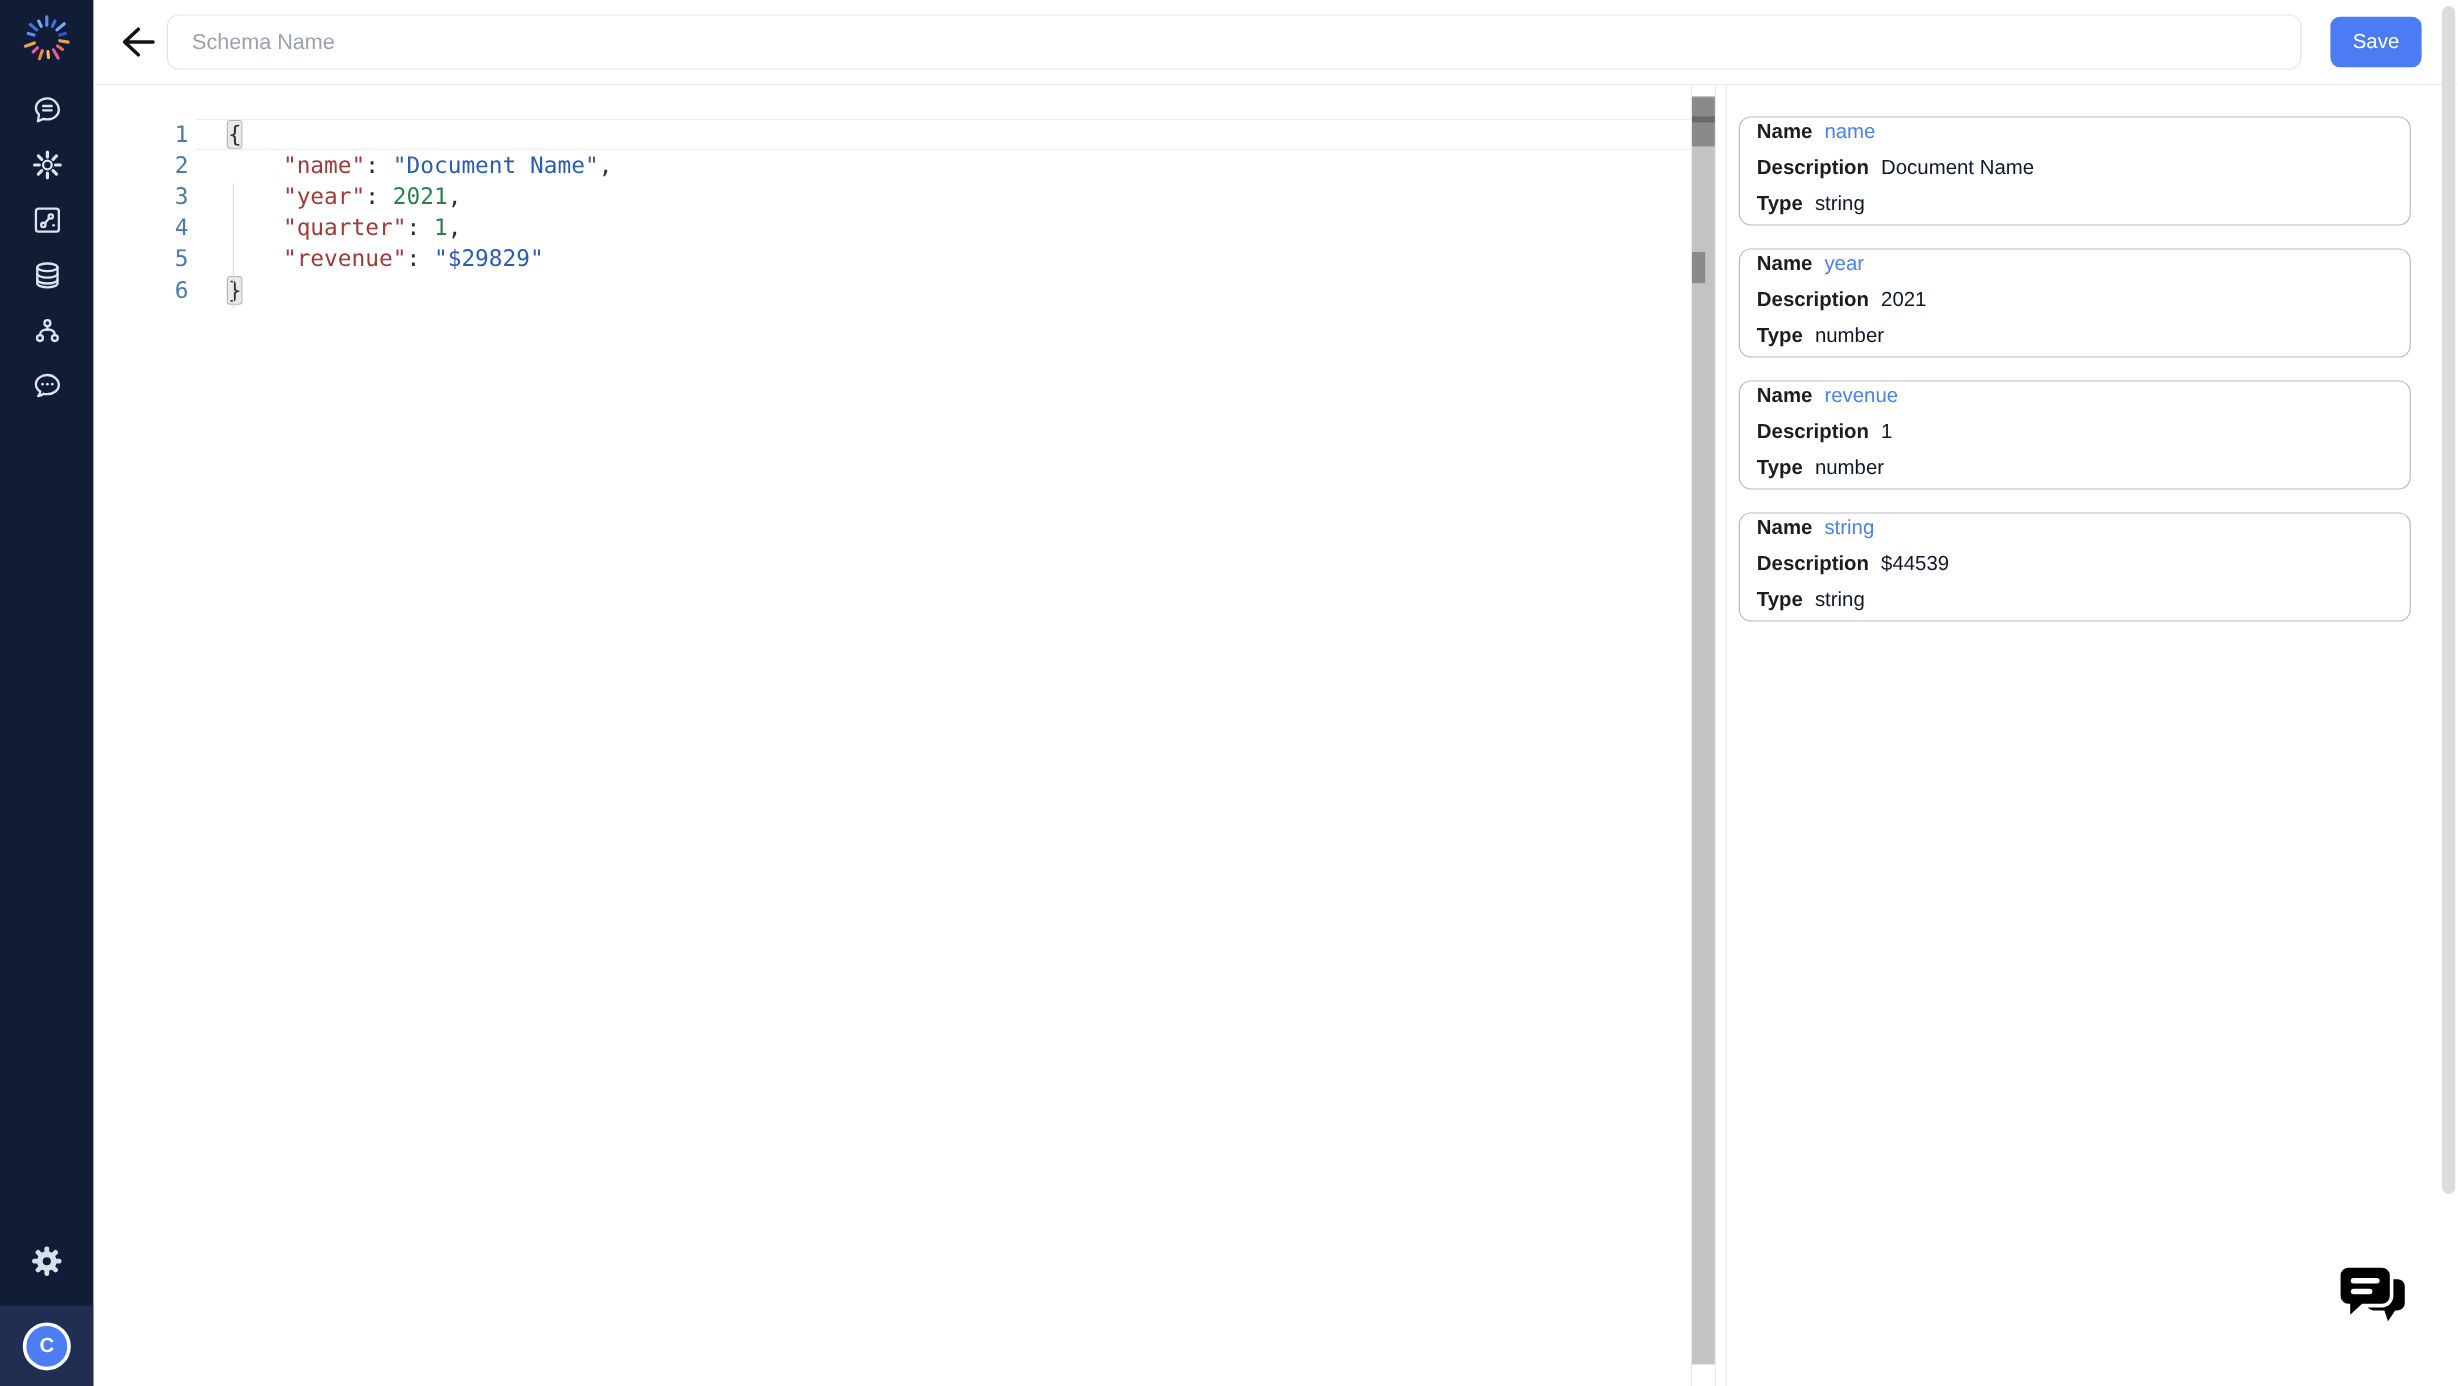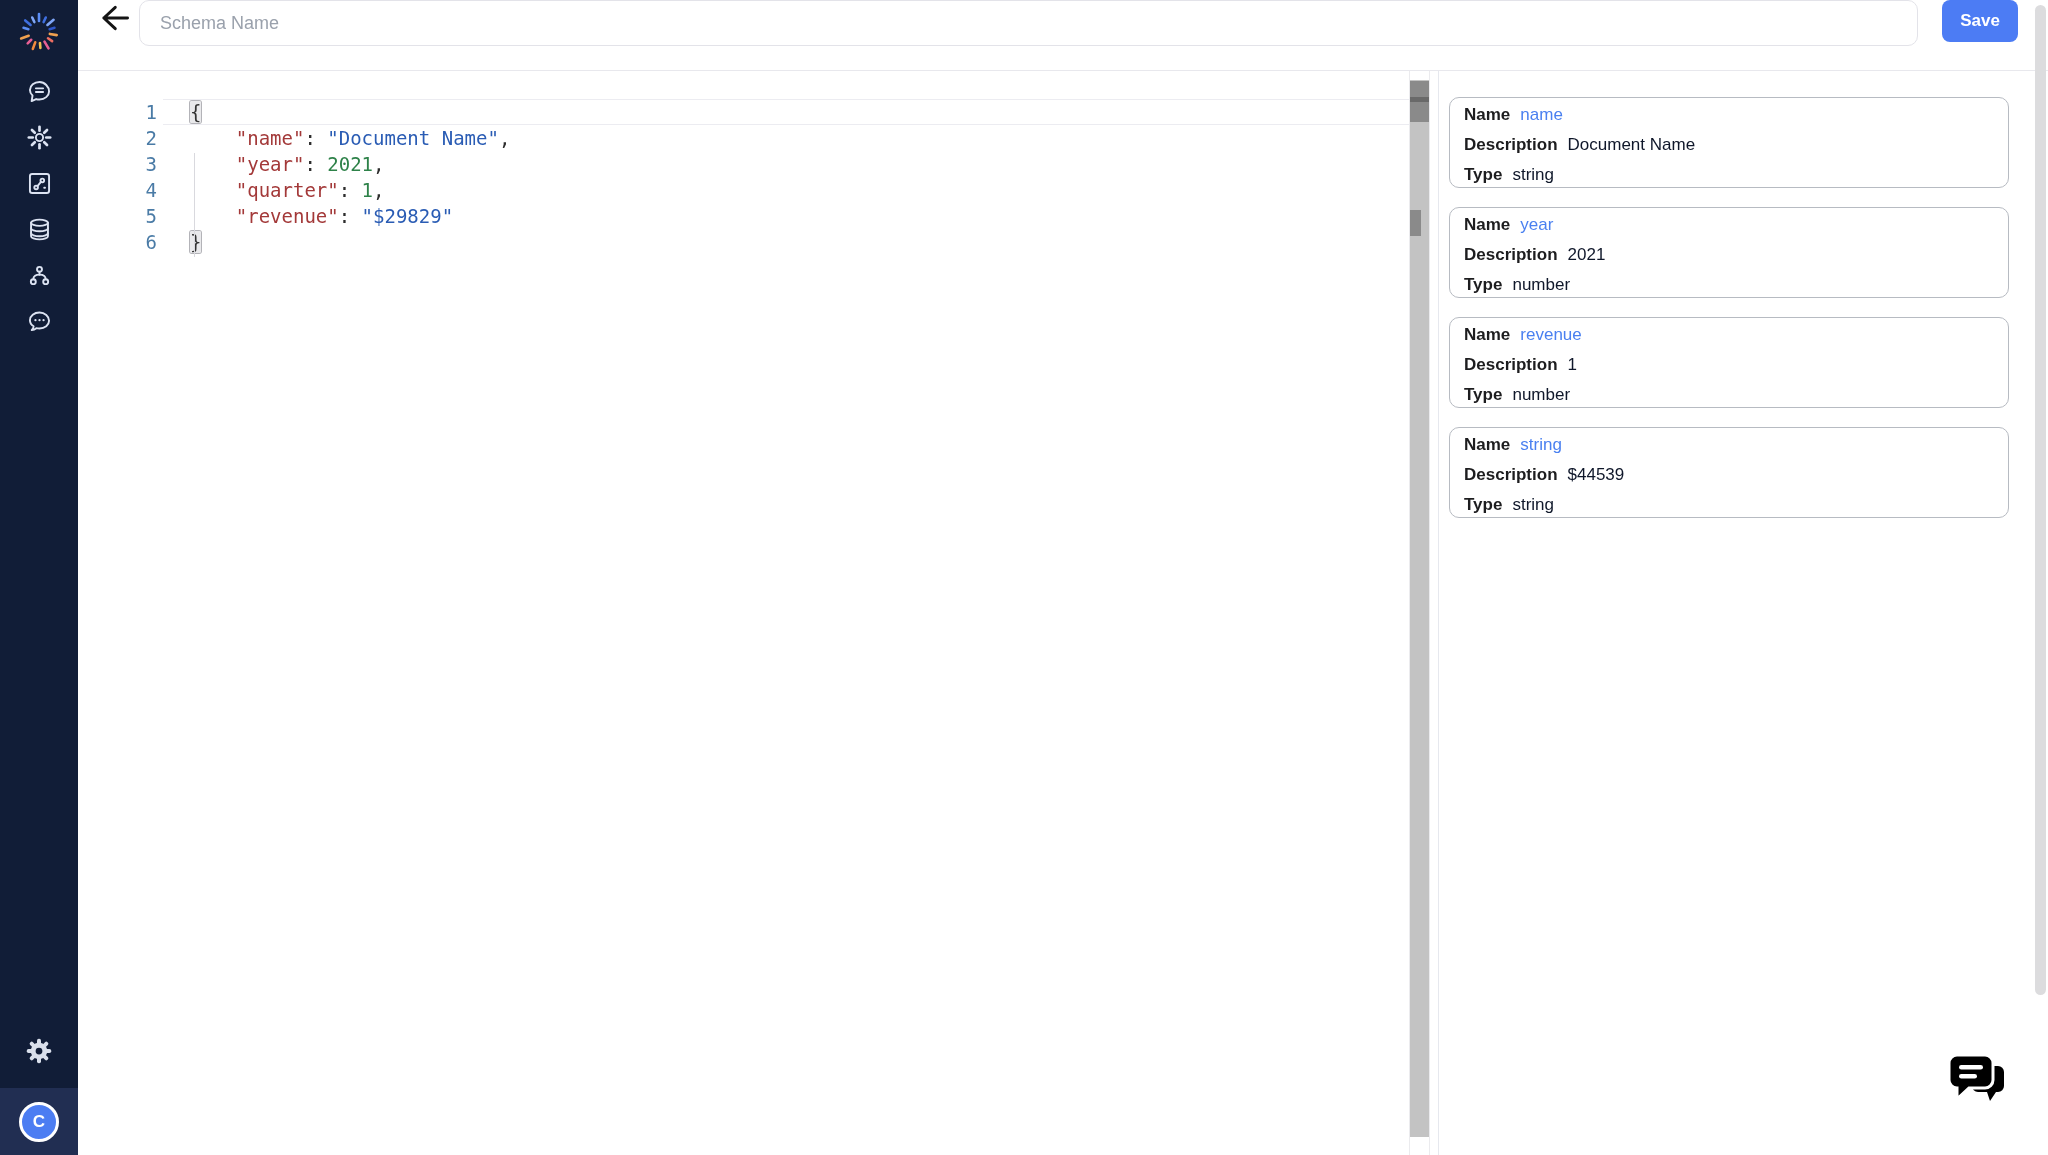--- a/index.html
+++ b/index.html
@@ -11,25 +11,25 @@
   .logo { margin-top:8px; width:48px; height:48px; flex:0 0 auto; cursor:pointer; }
   .nav { margin-top:22px; display:flex; flex-direction:column; align-items:center; gap:19px; }
   .nav-btn { width:27px; height:27px; display:flex; align-items:center; justify-content:center; cursor:pointer; }
   .nav-btn svg { width:27px; height:27px; stroke:#dce3f2; stroke-width:1.7; fill:none; stroke-linecap:round; stroke-linejoin:round; }
   .sidebar-spacer { flex:1; }
   .settings-btn { width:30px; height:30px; margin-bottom:22px; cursor:pointer; }
   .sidebar-footer { width:78px; height:67px; background:#212e52; display:flex; align-items:center; justify-content:center; }
   .avatar { width:40px; height:40px; border-radius:50%; background:#4c7df2; border:3px solid #ffffff; color:#ffffff; font-weight:700; font-size:17px; display:flex; align-items:center; justify-content:center; cursor:pointer; }
 
   
-  .header { position:absolute; left:78px; top:0; right:0; height:71px; background:#fff; border-bottom:1px solid #e8e8ed; display:flex; align-items:flex-start; padding-left:16px; }
+  .header { position:absolute; left:78px; top:0; right:0; height:71px; background:#fff; border-bottom:1px solid #e8e8ed; display:flex; align-items:center; padding-left:16px; }
   .back-btn { width:36px; height:36px; flex:0 0 auto; cursor:pointer; display:flex; align-items:center; justify-content:center; }
   .schema-input { flex:1; height:46px; margin-left:9px; border:1px solid #e3e3e9; border-radius:10px; padding:0 20px; font-size:18px; color:#25282e; outline:none; font-family:"Liberation Sans", sans-serif; }
   .schema-input::placeholder { color:#9aa1ac; }
-  .save-btn { width:76px; height:42px; margin-left:24px; margin-right:30px; background:#4c7cf4; color:#fff; border:none; border-radius:8px; font-size:17px; font-weight:700; cursor:pointer; font-family:"Liberation Sans", sans-serif; }
+  .save-btn { width:76px; height:42px; margin-left:24px; margin-right:30px; background:#4c7cf4; color:#fff; border:none; border-radius:8px; font-size:17px; font-weight:400; cursor:pointer; font-family:"Liberation Sans", sans-serif; }
 
   
   .editor { position:absolute; left:78px; top:71px; width:1360px; bottom:0; background:#fff; font-family:"DejaVu Sans Mono","Liberation Mono",monospace; font-size:19px; }
   .gutter { position:absolute; left:0; top:28px; width:85px; text-align:right; color:#4a7ba6; user-select:none; }
   .gutter .ln { height:26px; line-height:26px; padding-right:6px; }
   .code-area { position:absolute; left:85px; right:29px; top:28px; bottom:0; cursor:text; }
   .code-line { height:26px; line-height:26px; padding-left:27px; white-space:pre; color:#2d2d2d; }
   .code-line.active { box-shadow:inset 0 1px 0 #ececf1, inset 0 -1px 0 #ececf1; }
   .tk-key { color:#a33939; }
   .tk-str { color:#2a5cb4; }
@@ -42,21 +42,21 @@
   
   .sb-col { position:absolute; left:1331px; top:0; bottom:0; width:21px; border-left:1px solid #ebebee; border-right:1px solid #ebebee; }
   .sb-track { position:absolute; left:0; right:0; top:9px; height:1057px; background:#c3c3c3; }
   .sb-thumb { position:absolute; left:0; right:0; top:1px; height:41px; background:#8a8a8a; cursor:pointer; }
   .sb-band  { position:absolute; left:0; right:0; top:17px; height:5px; background:#696969; }
   .sb-marker{ position:absolute; left:0; width:11px; top:130px; height:26px; background:#8a8a8a; }
 
   
   .panel { position:absolute; left:1438px; top:71px; right:0; bottom:0; border-left:1px solid #e6e8ee; padding:26px 40px 0 10px; background:#fff; }
   .card { width:560px; height:91px; border:1px solid #b7bbc2; border-radius:10px; background:#fff; padding:2px 14px 0; margin-bottom:19px; }
-  .card-row { display:flex; align-items:center; height:30px; font-size:17px; }
+  .card-row { display:flex; height:30px; font-size:17px; }
   .card-label { font-weight:700; color:#1d1d1f; margin-right:10px; }
   .card-value { color:#0f172a; }
   .card-value.link { color:#4a80f0; cursor:pointer; }
 
   
   .page-scrollbar { position:absolute; right:2px; top:5px; width:11px; height:990px; border-radius:6px; background:#dcdcde; cursor:pointer; }
   .chat-fab { position:absolute; left:1948px; top:1054px; width:64px; height:56px; cursor:pointer; }
 </style>
 </head>
 <body>

